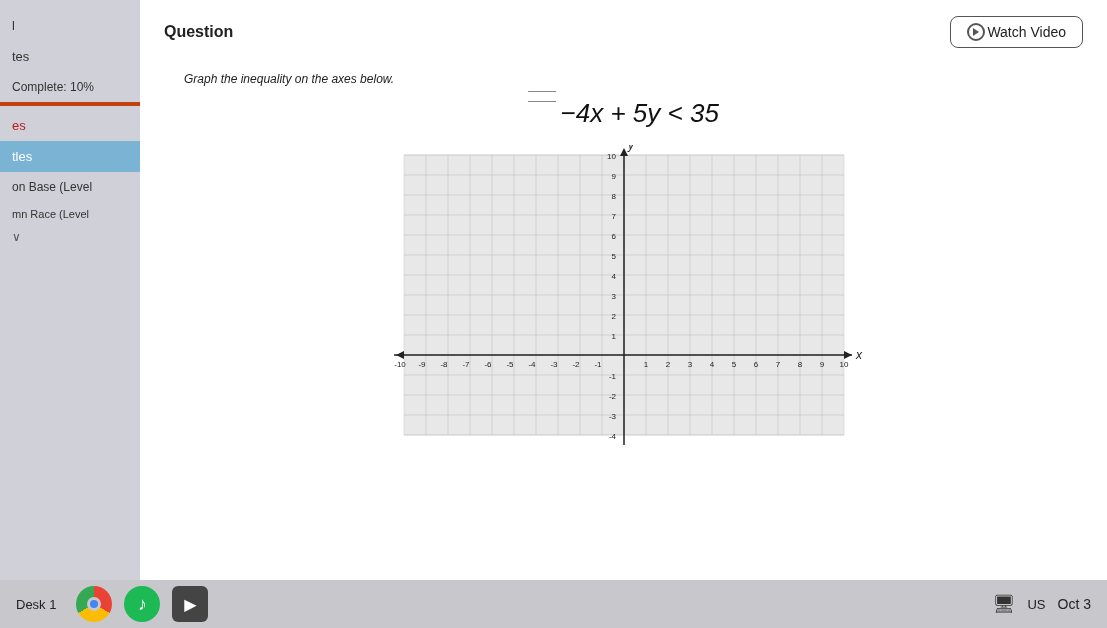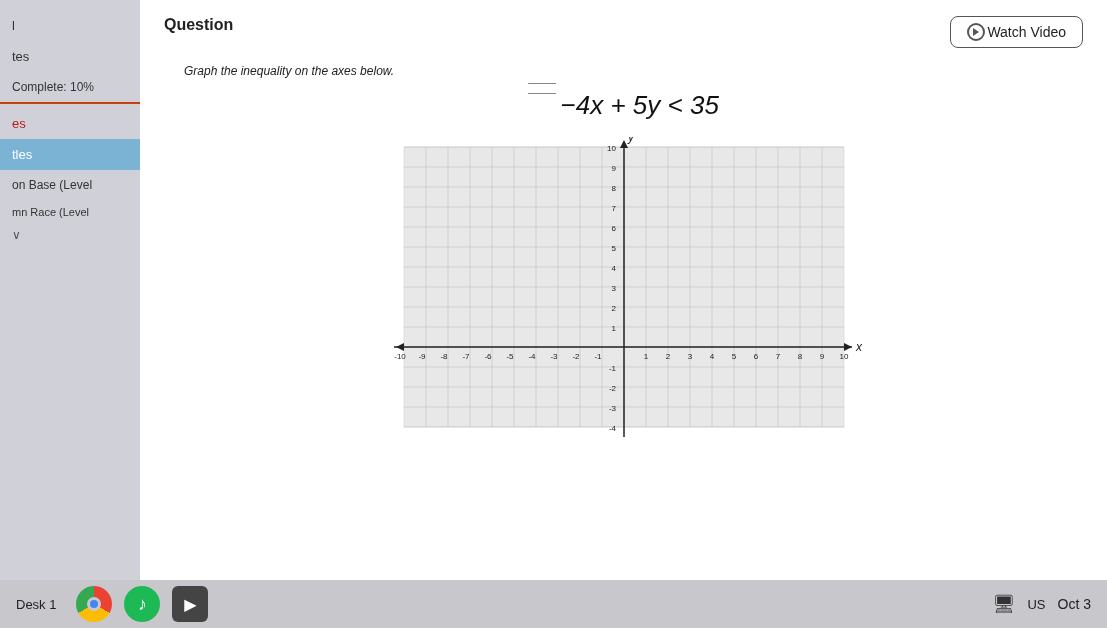--- a/index.html
+++ b/index.html
@@ -25,21 +25,21 @@
     }
     .sidebar-top-item {
       color: #333;
       font-size: 13px;
       padding: 8px 12px;
     }
     .sidebar-complete {
       color: #333;
       font-size: 12px;
       padding: 8px 12px;
-      border-bottom: 2px solid #c2410c;
+      border-bottom: 4px solid #c2410c;
       margin-bottom: 4px;
     }
     .sidebar-item-es {
       color: #b91c1c;
       font-size: 13px;
       padding: 8px 12px;
     }
     .sidebar-item-tles {
       background: #7ab3d4;
       color: #fff;
@@ -76,21 +76,22 @@
       width: 967px;
       height: 580px;
       background: #ffffff;
       padding: 16px 24px;
     }
 
     
     #header-row {
       display: flex;
       justify-content: space-between;
-      margin-bottom: 16px;
+      align-items: center;
+      margin-bottom: 24px;
     }
     .question-label {
       font-size: 16px;
       font-weight: bold;
       color: #222;
     }
     .header-buttons {
       display: flex;
       gap: 10px;
     }

